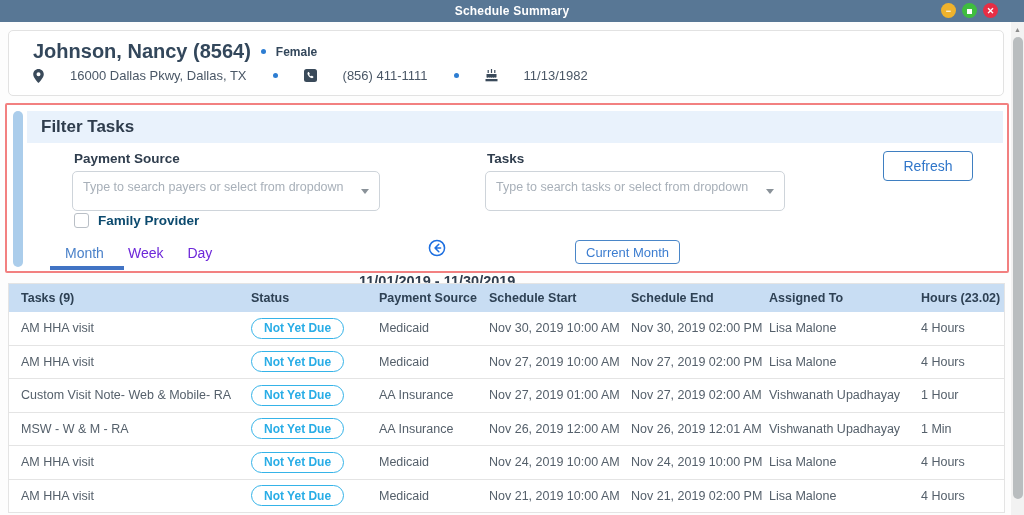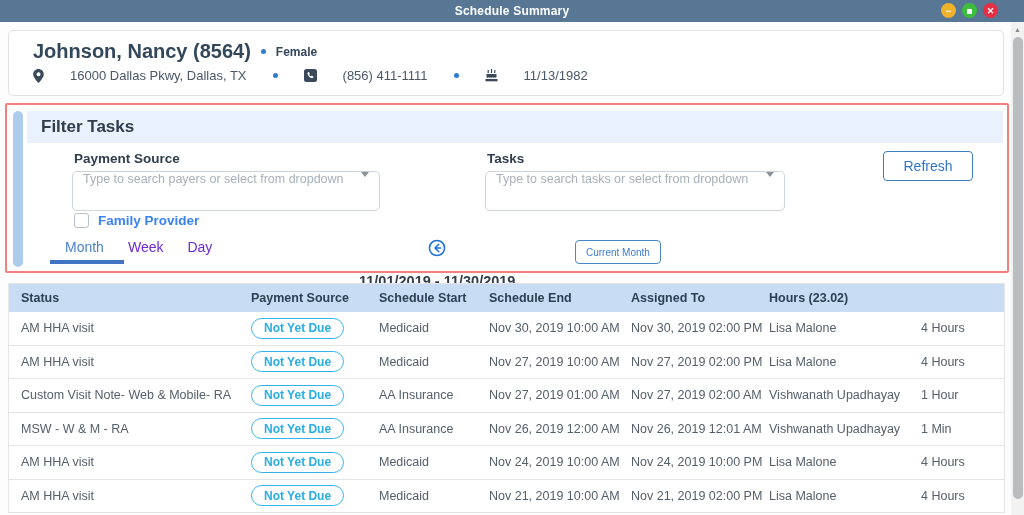--- a/index.html
+++ b/index.html
@@ -39,44 +39,44 @@
   
   .filter-box { position:absolute; left:5px; top:103px; width:1004px; height:170px;
                 background:#fff; border:2px solid #f28080; border-radius:2px; }
   .filter-accent { position:absolute; left:6px; top:6px; width:10px; height:156px;
                    background:#abcdeb; border-radius:5px; }
   .filter-header { position:absolute; left:20px; top:6px; right:4px; height:32px;
                    background:#e9f2fc; display:flex; align-items:center; padding-left:14px; }
   .filter-title { font-size:17px; font-weight:bold; color:#2f3d4d; }
   .fld-label { position:absolute; font-size:13.5px; font-weight:bold; color:#2f3d4d; }
   .combo { position:absolute; height:40px; background:#fff; border:1px solid #ced4da;
-           border-radius:5px; display:flex; align-items:flex-start; padding:0 10px; cursor:text; }
+           border-radius:5px; display:flex; align-items:flex-end; padding:16px 10px; cursor:text; }
   .combo-ph { font-size:12.5px; color:#a8b0b9; flex:1; white-space:nowrap; overflow:hidden; }
   .caret { width:0; height:0; border-left:4.5px solid transparent; border-right:4.5px solid transparent;
            border-top:5.5px solid #8a9299; margin-left:8px; flex:none; }
   .refresh-btn { position:absolute; left:876px; top:46px; width:90px; height:30px; background:#fff;
                  border:1px solid #3f7fc1; border-radius:4px; color:#3076c9; font-size:14px; cursor:pointer;
                  font-family:inherit; }
   .fp-row { position:absolute; left:67px; top:108px; display:flex; align-items:center; gap:9px; }
   .checkbox { width:15px; height:15px; border:1px solid #b9bfc6; border-radius:3px; background:#fff; cursor:pointer; }
-  .fp-label { font-size:13.5px; font-weight:bold; color:#3b82f6; }
-
-  .tabs { position:absolute; left:46px; top:128px; display:flex; }
+  .fp-label { font-size:13.5px; font-weight:bold; color:#0c4a6e; }
+
+  .tabs { position:absolute; left:46px; top:134px; display:flex; }
   .tab { background:none; border:none; font-family:inherit; font-size:14px; color:#6d28d9;
          padding:6px 12px 9px; cursor:pointer; position:relative; }
   .tab.active { color:#4a81c9; }
   .tab.active::after { content:""; position:absolute; left:-3px; right:-8px; bottom:0;
                        height:4px; background:#4173c4; }
 
   .datenav { position:absolute; left:352px; top:134px; display:flex; align-items:center; gap:16px;flex-direction:column; }
   .nav-arrow { background:none; border:none; padding:0; color:#1d6fe0; width:18px; height:18px; cursor:pointer; }
   .nav-arrow svg { display:block; width:18px; height:18px; }
   .date-range { font-size:14.5px; font-weight:bold; color:#2f3d4d; }
   .cur-month-btn { position:absolute; left:568px; top:135px; height:24px; padding:0 10px; background:#fff;
-                   border:1px solid #4a86c8; border-radius:4px; color:#3c7dd0; font-size:10px; cursor:pointer;
+                   border:1px solid #4a86c8; border-radius:4px; color:#3c7dd0; font-size:13px; cursor:pointer;
                    font-family:inherit; }
 
   
   .task-table { position:absolute; left:8px; top:283px; width:997px; border:1px solid #e4e4e4;
                 border-bottom:none; background:#fff; }
   .grid { display:grid; grid-template-columns:230px 128px 110px 142px 138px 152px 1fr;
           align-items:center; padding-left:12px; }
   .thead { background:#c8ddf3; height:28px; }
   .hcell { font-size:12.5px; font-weight:bold; color:#2e4154; }
   .trow { height:33.5px; border-bottom:1px solid #e4e4e4; background:#fff; }
@@ -184,20 +184,21 @@
           <circle cx="10" cy="10" r="8.4" fill="none" stroke="currentColor" stroke-width="1.7"></circle>
           <path d="M8 5.8 L12.2 10 L8 14.2 M12.2 10 H6" fill="none" stroke="currentColor" stroke-width="1.7" stroke-linecap="round" stroke-linejoin="round"></path>
         </svg>
     </button>
   </div>
   <button class="cur-month-btn">Current Month</button>
 </div>
 
 <div class="task-table">
   <div class="grid thead" id="thead">
+      <div class="hcell">Tasks (9)</div>
       <div class="hcell">Status</div>
       <div class="hcell">Payment Source</div>
       <div class="hcell">Schedule Start</div>
       <div class="hcell">Schedule End</div>
       <div class="hcell">Assigned To</div>
       <div class="hcell">Hours (23.02)</div>
     </div>
   <div id="tbody">
   <div class="grid trow">
     <div class="cell">AM HHA visit</div>

